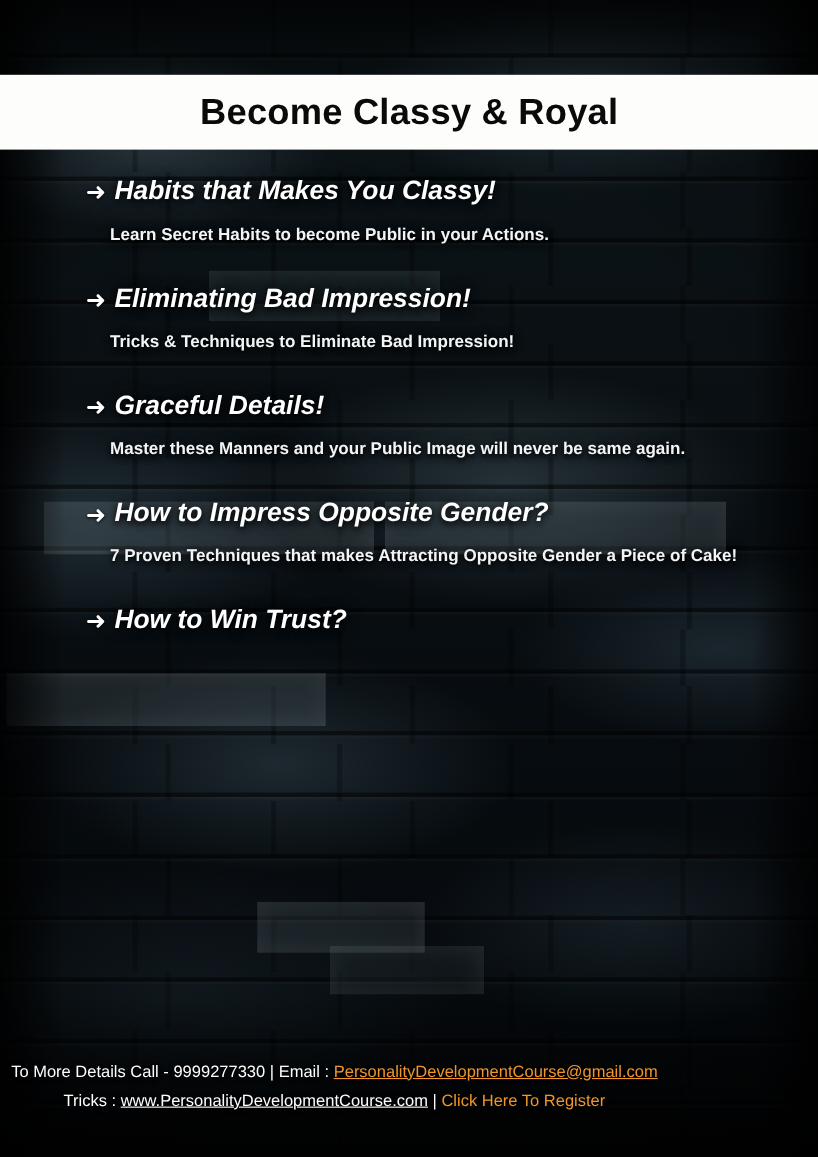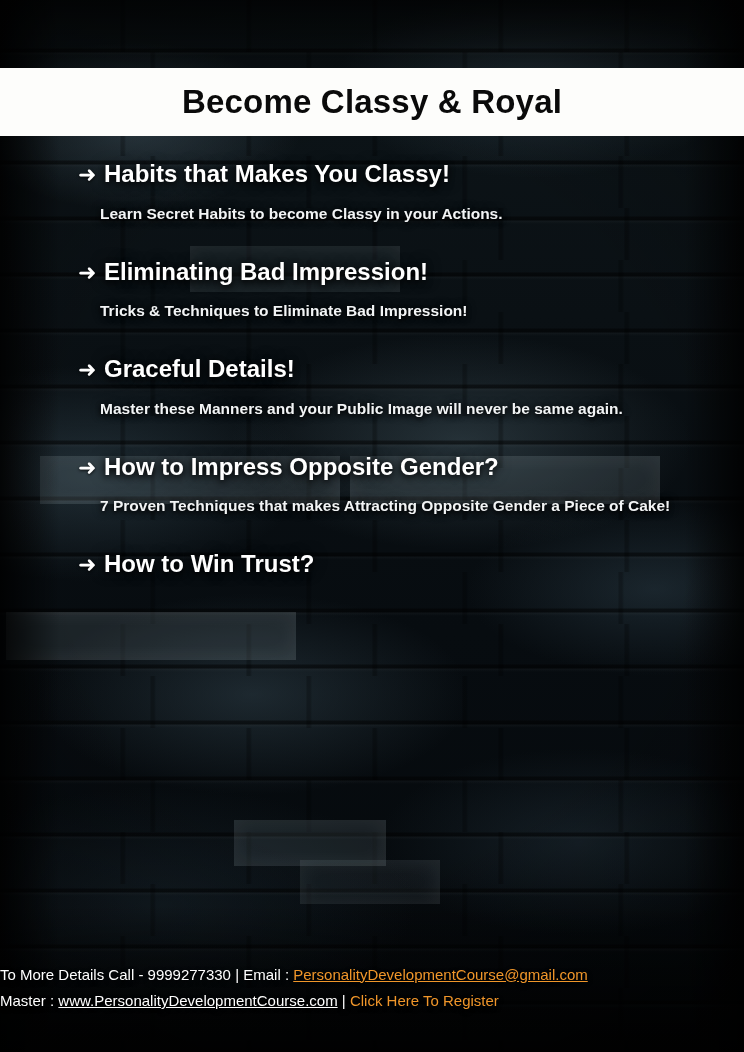--- a/index.html
+++ b/index.html
@@ -138,38 +138,40 @@
     text-shadow: 0 1px 3px rgba(0,0,0,0.9);
   }
   .head {
     margin: 0 0 0 20px;
     padding-left: 6px;
     font-size: 24px;
     font-weight: bold;
     color: #ffffff;
     text-shadow: 0 2px 6px rgba(0,0,0,0.95), 0 0 14px rgba(0,0,0,0.7);
     line-height: 1.15;
+    font-style: italic;
   }
   .sub {
     margin: 14px 0 0 22px;
     font-size: 15.5px;
     font-weight: bold;
     color: #f2f4f5;
     line-height: 1.55;
     text-shadow: 0 2px 5px rgba(0,0,0,0.95), 0 0 10px rgba(0,0,0,0.8);
     max-width: 640px;
   }
   .item.loose .sub { line-height: 1.8; }
 
   
   .footer {
     position: absolute;
     left: 0;
     bottom: 38px;
     width: 608px;
+    text-align: center;
     color: #ffffff;
     font-size: 15px;
     line-height: 1.75;
     text-shadow: 0 2px 5px rgba(0,0,0,0.95);
   }
   .footer .line { white-space: nowrap; }
   .footer .email {
     color: #f0962a;
     text-decoration: underline;
   }
@@ -205,21 +207,21 @@
 
   <div class="title-band">
     <h1>Become Classy &amp; Royal</h1>
   </div>
 
   <div class="content">
 
     <div class="item">
       <span class="arrow">➜</span>
       <div class="head">Habits that Makes You Classy!</div>
-      <div class="sub">Learn Secret Habits to become Classy in your Actions.</div>
+      <div class="sub">Learn Secret Habits to become Public in your Actions.</div>
     </div>
 
     <div class="item">
       <span class="arrow">➜</span>
       <div class="head">Eliminating Bad Impression!</div>
       <div class="sub">Tricks &amp; Techniques to Eliminate Bad Impression!</div>
     </div>
 
     <div class="item">
       <span class="arrow">➜</span>
@@ -241,20 +243,20 @@
   </div>
 
   <div class="footer">
     <div class="line">
       <span class="lbl">To More Details Call - 9999277330</span>
       <span class="sep">|</span>
       <span class="lbl">Email :</span>
       <a class="email" href="#">PersonalityDevelopmentCourse@gmail.com</a>
     </div>
     <div class="line">
-      <span class="lbl">Master :</span>
+      <span class="lbl">Tricks :</span>
       <a class="site" href="#">www.PersonalityDevelopmentCourse.com</a>
       <span class="sep">|</span>
       <a class="register" href="#">Click Here To Register</a>
     </div>
   </div>
 
 </div>
 
 </body></html>

